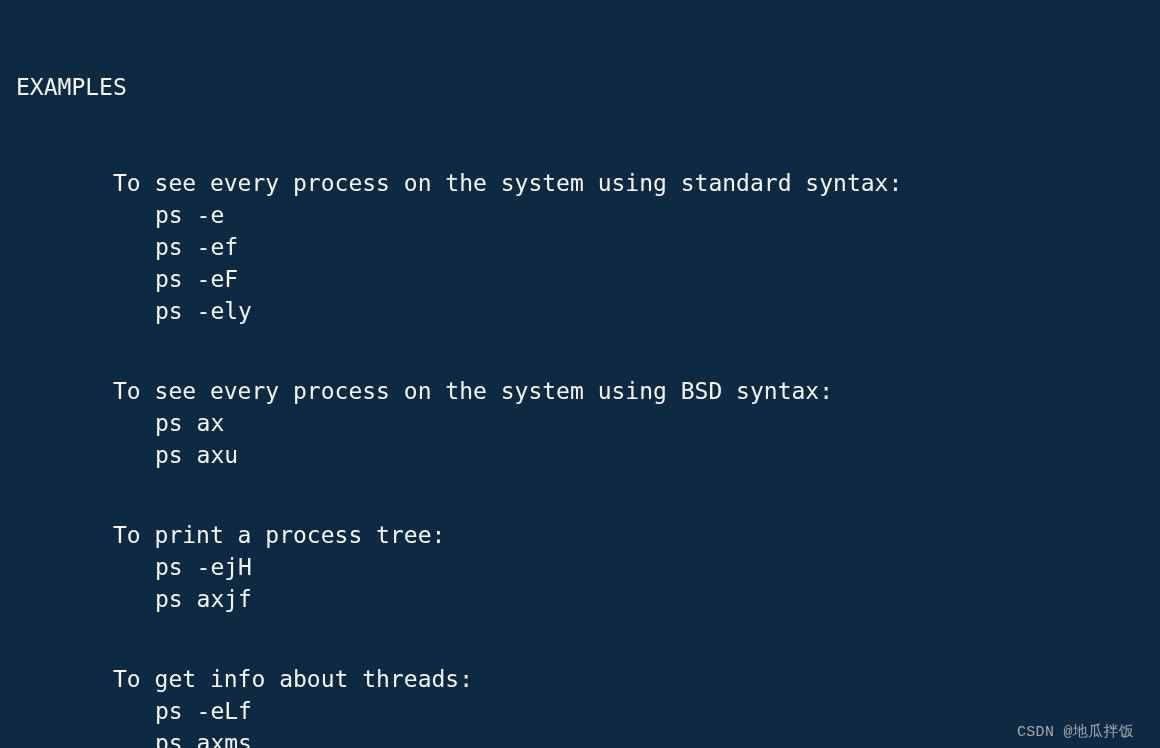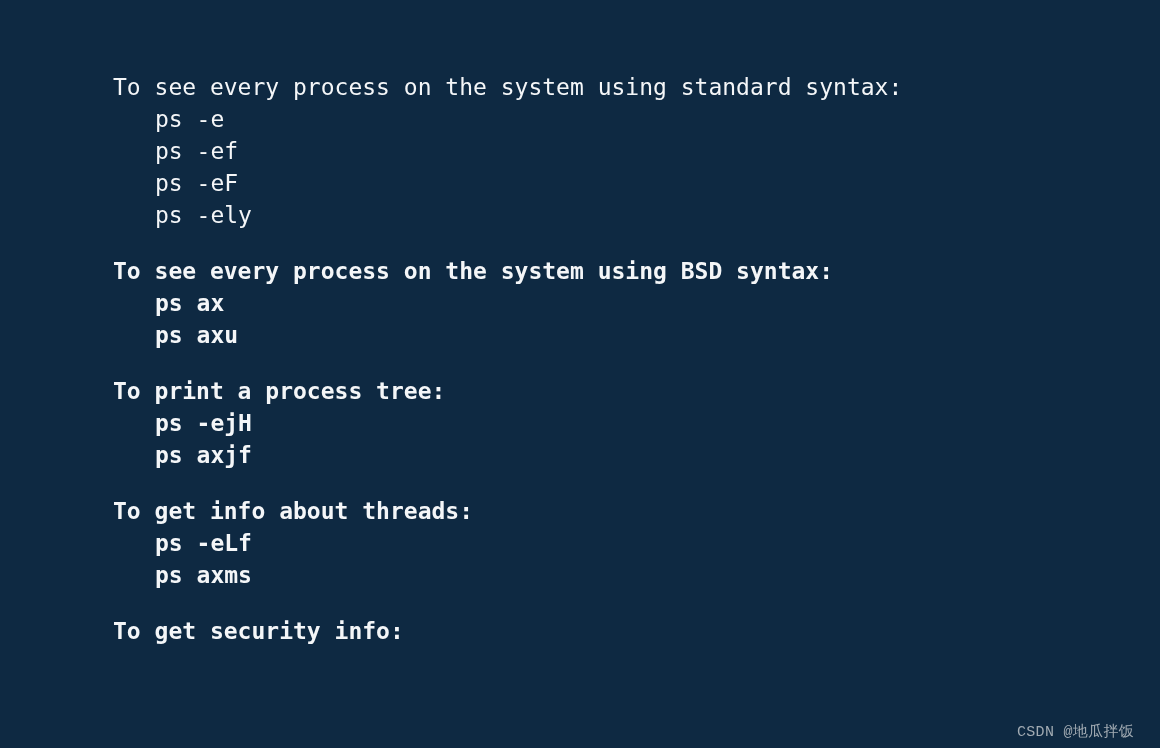--- a/index.html
+++ b/index.html
@@ -24,22 +24,21 @@
     font-family: "DejaVu Sans Mono", monospace;
     font-size: 23px;
     line-height: 32px;
     color: var(--fg, #f4f6f8);
     white-space: pre;
   }
   .section-heading {
     padding-left: 0;
   }
   .group + .group {
-    margin-top: 24px; 
-    font-weight: bold;
+    margin-top: 48px; 
   }
   .desc {
     padding-left: 97px;  
   }
   .cmd {
     padding-left: 139px; 
   }
   .watermark {
     position: absolute;
     right: 26px;
@@ -47,16 +46,17 @@
     font-family: Liberation Mono, monospace;
     font-size: 15px;
     letter-spacing: 0.3px;
     color: var(--wm, #a2abb3);
   }
 </style>
 </head>
 <body style="--bg: #0e2942; --fg: #f4f6f8; --wm: #a2abb3;">
 
 <div class="man-page">
+  <div class="section-heading">EXAMPLES</div>
   <div id="groups"><div class="group"><div class="desc">To see every process on the system using standard syntax:</div><div class="cmd">ps -e</div><div class="cmd">ps -ef</div><div class="cmd">ps -eF</div><div class="cmd">ps -ely</div></div><div class="group"><div class="desc">To see every process on the system using BSD syntax:</div><div class="cmd">ps ax</div><div class="cmd">ps axu</div></div><div class="group"><div class="desc">To print a process tree:</div><div class="cmd">ps -ejH</div><div class="cmd">ps axjf</div></div><div class="group"><div class="desc">To get info about threads:</div><div class="cmd">ps -eLf</div><div class="cmd">ps axms</div></div><div class="group"><div class="desc">To get security info:</div></div></div>
 </div>
 
 <div class="watermark">CSDN @地瓜拌饭</div>
 
 </body></html>

